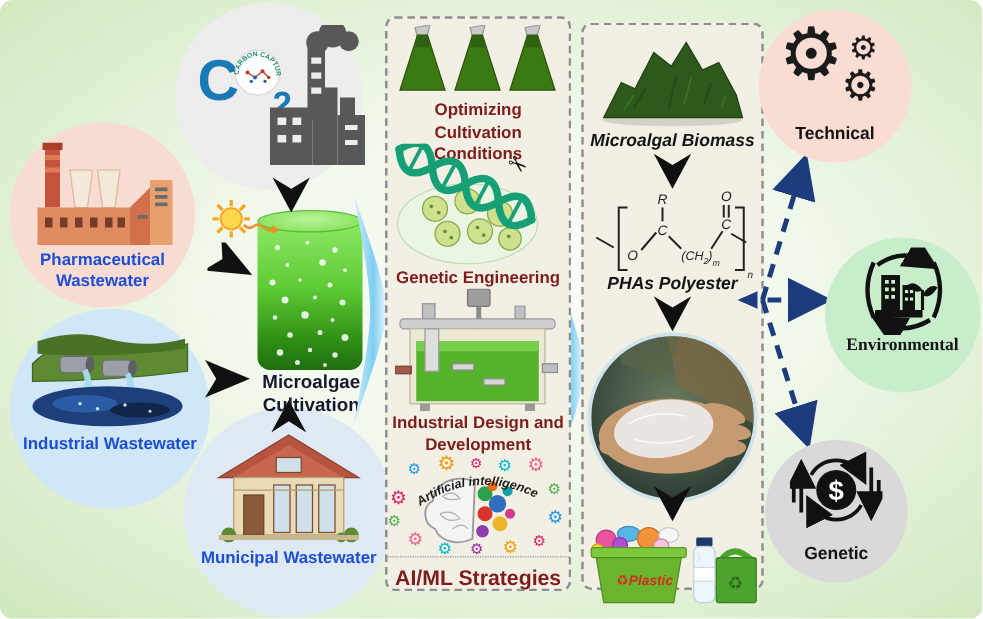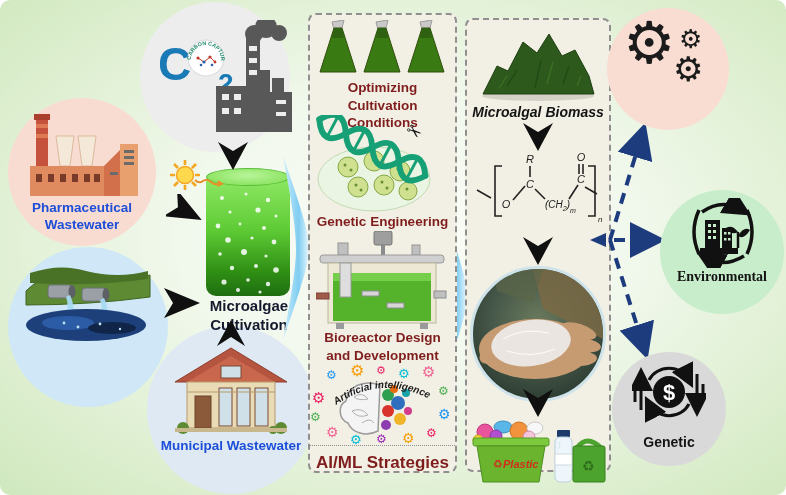--- a/index.html
+++ b/index.html
@@ -123,20 +123,21 @@
       <ellipse cx="66" cy="64" rx="60" ry="16" fill="#1d3f7a"></ellipse>
       <ellipse cx="48" cy="62" rx="26" ry="7" fill="#2f64b0" opacity="0.8"></ellipse>
       <ellipse cx="92" cy="67" rx="24" ry="6" fill="#102548"></ellipse>
       <g fill="#bfe3f6">
           <circle cx="44" cy="62" r="1.4"></circle>
           <circle cx="58" cy="66" r="1.4"></circle>
           <circle cx="80" cy="63" r="1.4"></circle>
           <circle cx="100" cy="68" r="1.2"></circle>
         </g>
     </svg>
+    <div class="clabel navy" style="top:100px;">Industrial Wastewater</div>
   </div>
 
   <div class="circle" style="left:147px;top:326px;width:168px;height:168px;background:#dee9f3;">
     <svg class="abs" style="left:22px;top:16px;" width="124" height="92" viewBox="0 0 124 92">
       <polygon points="6,40 62,6 118,40" fill="#b5543f" stroke="#8e3f2e"></polygon>
       <polygon points="18,40 62,14 106,40" fill="#c9664e"></polygon>
       <rect x="18" y="40" width="88" height="46" fill="#e9dbb6" stroke="#b79b6d"></rect>
       <rect x="26" y="54" width="16" height="32" fill="#8a5a3a" stroke="#6e4429"></rect>
       <g fill="#cfe0e8" stroke="#7a4a33">
         <rect x="50" y="46" width="13" height="38"></rect>
@@ -307,21 +308,21 @@
       <rect x="17" y="42" width="98" height="48" fill="#54b32a"></rect>
       <rect x="17" y="42" width="98" height="8" fill="#76cf4a"></rect>
       <rect x="24" y="32" width="11" height="34" fill="#dedede" stroke="#9a9a9a"></rect>
       <rect x="46" y="60" width="17" height="5" fill="#d6d6d6" stroke="#8d8d8d"></rect>
       <rect x="71" y="72" width="17" height="5" fill="#d6d6d6" stroke="#8d8d8d"></rect>
       <rect x="118" y="60" width="12" height="7" fill="#bfbfbf" stroke="#8d8d8d"></rect>
       <rect x="0" y="62" width="13" height="6" fill="#a05b4a" stroke="#7a4034"></rect>
       <rect x="20" y="92" width="8" height="6" fill="#9a9a9a"></rect>
         <rect x="104" y="92" width="8" height="6" fill="#9a9a9a"></rect>
     </svg>
-    <div class="purple abs" style="left:2px;top:314px;width:141px;">Bioreactor Design and Development</div>
+    <div class="purple abs" style="left:2px;top:314px;width:141px;">Industrial Design and Development</div>
     <div class="abs" style="left:0;top:350px;width:145px;height:82px;">
       <svg class="abs" style="left:12px;top:6px;" width="120" height="74" viewBox="0 0 120 74">
         <path d="M58,14 C40,8 26,16 24,30 C16,34 16,48 26,52 C30,62 44,66 56,60 L58,14 Z" fill="#f4f4f4" stroke="#9a9a9a" stroke-width="1.5"></path>
         <g stroke="#b0b0b0" fill="none">
             <path d="M32,26 q8,-6 14,2 q-10,2 -14,-2"></path>
             <path d="M30,40 q10,-4 16,4 q-10,4 -16,-4"></path>
             <path d="M40,52 q8,-6 12,0"></path>
           </g>
         <g>
           <circle cx="66" cy="24" r="6" fill="#2e9e4f"></circle>
@@ -391,20 +392,21 @@
       <g font-size="11" fill="#222" text-anchor="middle" font-family="Liberation Sans">
         <text x="59" y="11">R</text>
         <text x="59" y="36">C</text>
         <text x="35" y="56">O</text>
         <text x="110" y="31">C</text>
         <text x="110" y="9">O</text>
       </g>
       <text x="74" y="56" font-size="10" fill="#222" font-family="Liberation Sans"><tspan>(CH</tspan><tspan font-size="7" dy="3">2</tspan><tspan font-size="10" dy="-3">)</tspan><tspan font-size="7" dy="5">m</tspan></text>
       <text x="127" y="70" font-size="8" fill="#222" font-family="Liberation Sans">n</text>
     </svg>
+    <div class="clabel black" style="top:198px;font-size:14px;">PHAs Polyester</div>
     <svg class="abs" style="left:56px;top:216px;" width="30" height="30" viewBox="0 0 30 28">
       <polygon points="0,0 15,9 30,0 15,28" fill="#101010"></polygon>
     </svg>
     <div class="abs" style="left:3px;top:246px;width:136px;height:136px;border-radius:50%;border:3px solid #cfe3ea;box-sizing:border-box;overflow:hidden;background:radial-gradient(circle at 50% 40%, #6b7a5c 0%, #47594a 45%, #1d2b23 100%);">
       <svg width="130" height="130" viewBox="0 0 130 130">
         <polygon points="60,0 130,0 130,70 70,40" fill="#7a6a45" opacity="0.85"></polygon>
         <polygon points="20,0 70,0 60,34 24,22" fill="#5c6648" opacity="0.7"></polygon>
         <ellipse cx="62" cy="80" rx="56" ry="30" fill="#c79b72"></ellipse>
         <g fill="#c79b72">
           <ellipse cx="106" cy="62" rx="18" ry="7" transform="rotate(18 106 62)"></ellipse>
@@ -457,20 +459,21 @@
       <line x1="26" y1="142" x2="66" y2="142" marker-end="url(#navyhead)"></line>
       <line x1="22" y1="142" x2="56" y2="250" marker-end="url(#navyhead)"></line>
     </g>
     <polygon points="18,135 18,149 2,142" fill="#1d3c7e"></polygon>
   </svg>
 
   <div class="circle" style="left:607px;top:8px;width:122px;height:122px;background:#f9ddd3;">
     <span class="gear-ico" style="left:16px;top:6px;font-size:58px;">⚙</span>
     <span class="gear-ico" style="left:72px;top:18px;font-size:26px;">⚙</span>
     <span class="gear-ico" style="left:66px;top:44px;font-size:34px;">⚙</span>
+    <div class="clabel black" style="top:90px;font-size:14px;">Technical</div>
   </div>
 
   <div class="circle" style="left:660px;top:190px;width:124px;height:124px;background:#c8edcb;font-family:Liberation Serif, serif;">
     <svg class="abs" style="left:24px;top:8px;" width="78" height="70" viewBox="0 0 78 70">
       <defs>
         <marker id="blkhead" markerWidth="8" markerHeight="8" refX="5" refY="4" orient="auto">
           <polygon points="0,0 8,4 0,8" fill="#111"></polygon>
         </marker>
       </defs>
       <g stroke="#111" stroke-width="3.5" fill="none">

